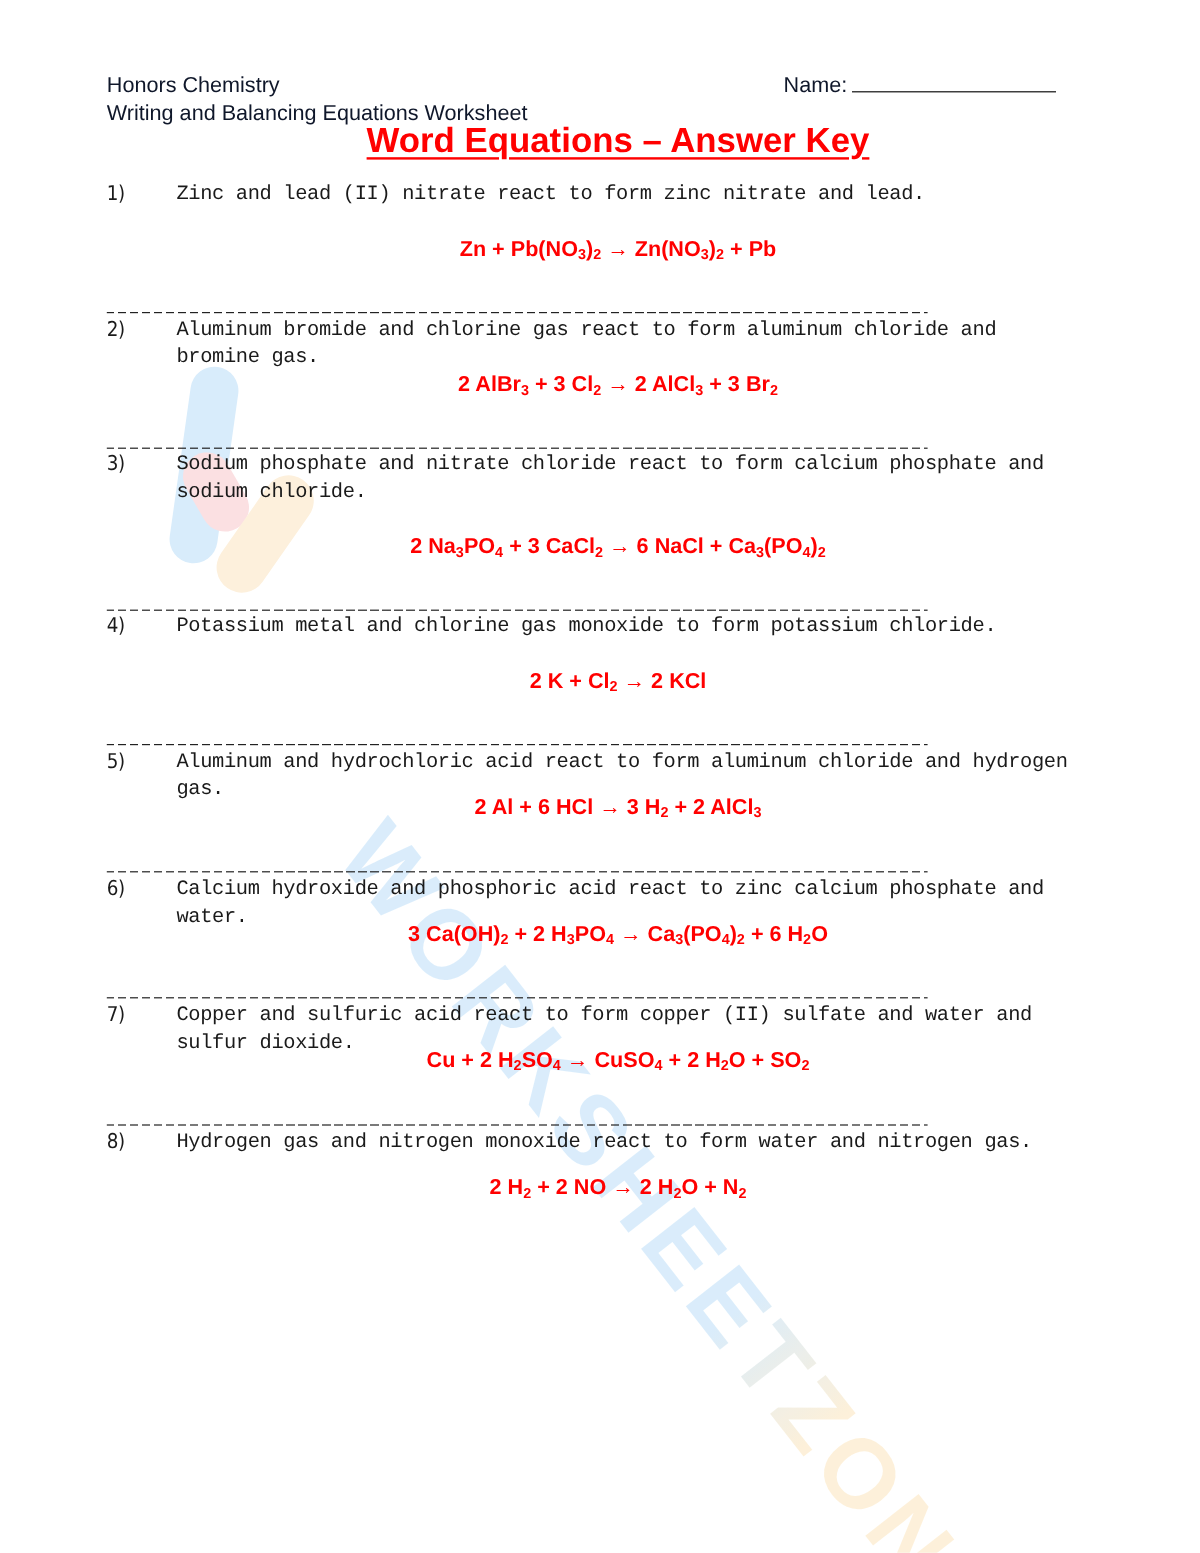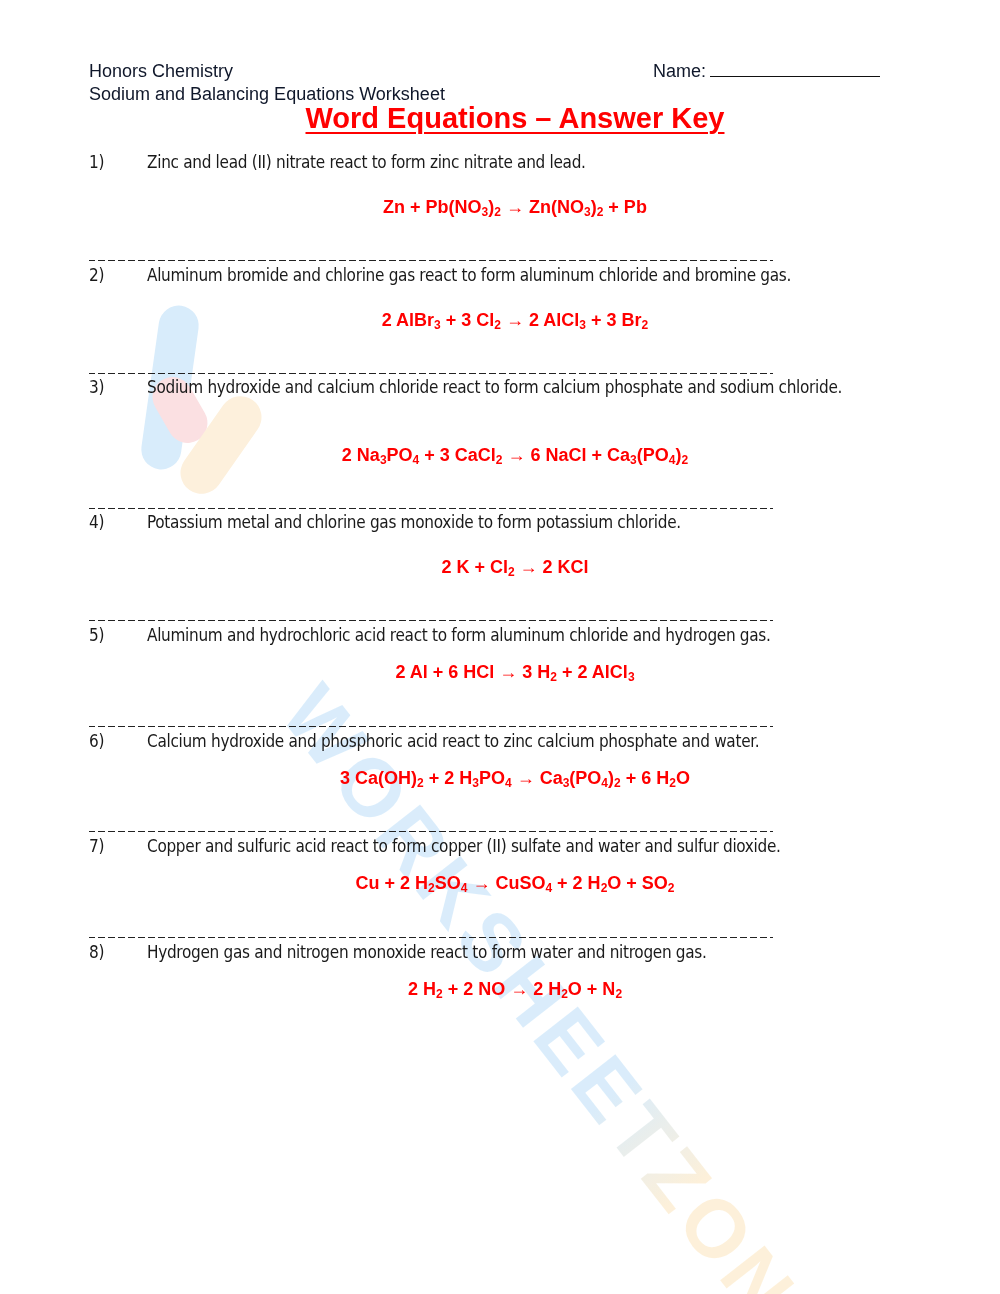--- a/index.html
+++ b/index.html
@@ -29,21 +29,21 @@
   .hdr-name { left: 620px; top: 61px; margin-left: 33px; }
   .hdr-name .blank { display: inline-block; width: 170px; border-bottom: 1px solid #111; height: 14px; vertical-align: baseline; margin-left: 4px; }
 
   .title { position: absolute; left: 0; width: 1030px; top: 102px; text-align: center;
            font-family: "Liberation Sans", sans-serif; font-weight: bold; font-size: 29px;
            color: #ff0000; text-decoration: underline; text-decoration-thickness: 2px; text-underline-offset: 4px; }
 
   .q { position: absolute; left: 89px; width: 830px; font-size: 17px; line-height: 23px; color: #1a1a1a;
        letter-spacing: -0.3px; font-family: "DejaVu Sans Condensed", "DejaVu Sans", sans-serif; }
   .q .num { position: absolute; left: 0; top: 0; }
-  .q .txt { display: block; margin-left: 58px; width: 760px; }
+  .q .txt { display: block; margin-left: 58px; width: 760px; font-family: Liberation Mono, monospace; }
   .eq { position: absolute; left: 0; width: 1030px; text-align: center; color: #ff0000; font-weight: bold;
         font-family: "Liberation Sans", sans-serif; font-size: 18px; }
   .eq sub { font-size: 12px; vertical-align: -3px; line-height: 0; }
 
   .rule { position: absolute; left: 89px; width: 684px; height: 0; border-top: 1.5px dashed #222;
           border-image: repeating-linear-gradient(90deg, #222 0 7px, transparent 7px 10px) 1; }
 </style>
 </head>
 <body>
 
@@ -51,21 +51,21 @@
 
   <div class="wm">
     <div class="wm-logo-blue"></div>
     <div class="wm-logo-red"></div>
     <div class="wm-logo-orange"></div>
     <div class="wm-text">WORKSHEETZONE</div>
   </div>
 
   <div class="content">
     <div class="hdr hdr-course">Honors Chemistry</div>
-    <div class="hdr hdr-sheet">Sodium and Balancing Equations Worksheet</div>
+    <div class="hdr hdr-sheet">Writing and Balancing Equations Worksheet</div>
     <div class="hdr hdr-name">
       <span>Name:</span><span class="blank"></span>
     </div>
 
     <div class="title">Word Equations – Answer Key</div>
 
     <div class="q" style="top:151px">
       <span class="num">1)</span>
       <span class="txt">Zinc and lead (II) nitrate react to form zinc nitrate and lead.</span>
     </div>
@@ -74,21 +74,21 @@
 
     <div class="q" style="top:264px">
       <span class="num">2)</span>
       <span class="txt">Aluminum bromide and chlorine gas react to form aluminum chloride and bromine gas.</span>
     </div>
     <div class="eq" style="top:310px">2 AlBr<sub>3</sub> + 3 Cl<sub>2</sub> → 2 AlCl<sub>3</sub> + 3 Br<sub>2</sub></div>
     <div class="rule" style="top:373px"></div>
 
     <div class="q" style="top:376px">
       <span class="num">3)</span>
-      <span class="txt">Sodium hydroxide and calcium chloride react to form calcium phosphate and sodium chloride.</span>
+      <span class="txt">Sodium phosphate and nitrate chloride react to form calcium phosphate and sodium chloride.</span>
     </div>
     <div class="eq" style="top:445px">2 Na<sub>3</sub>PO<sub>4</sub> + 3 CaCl<sub>2</sub> → 6 NaCl + Ca<sub>3</sub>(PO<sub>4</sub>)<sub>2</sub></div>
     <div class="rule" style="top:508px"></div>
 
     <div class="q" style="top:511px">
       <span class="num">4)</span>
       <span class="txt">Potassium metal and chlorine gas monoxide to form potassium chloride.</span>
     </div>
     <div class="eq" style="top:557px">2 K + Cl<sub>2</sub> → 2 KCl</div>
     <div class="rule" style="top:620px"></div>

